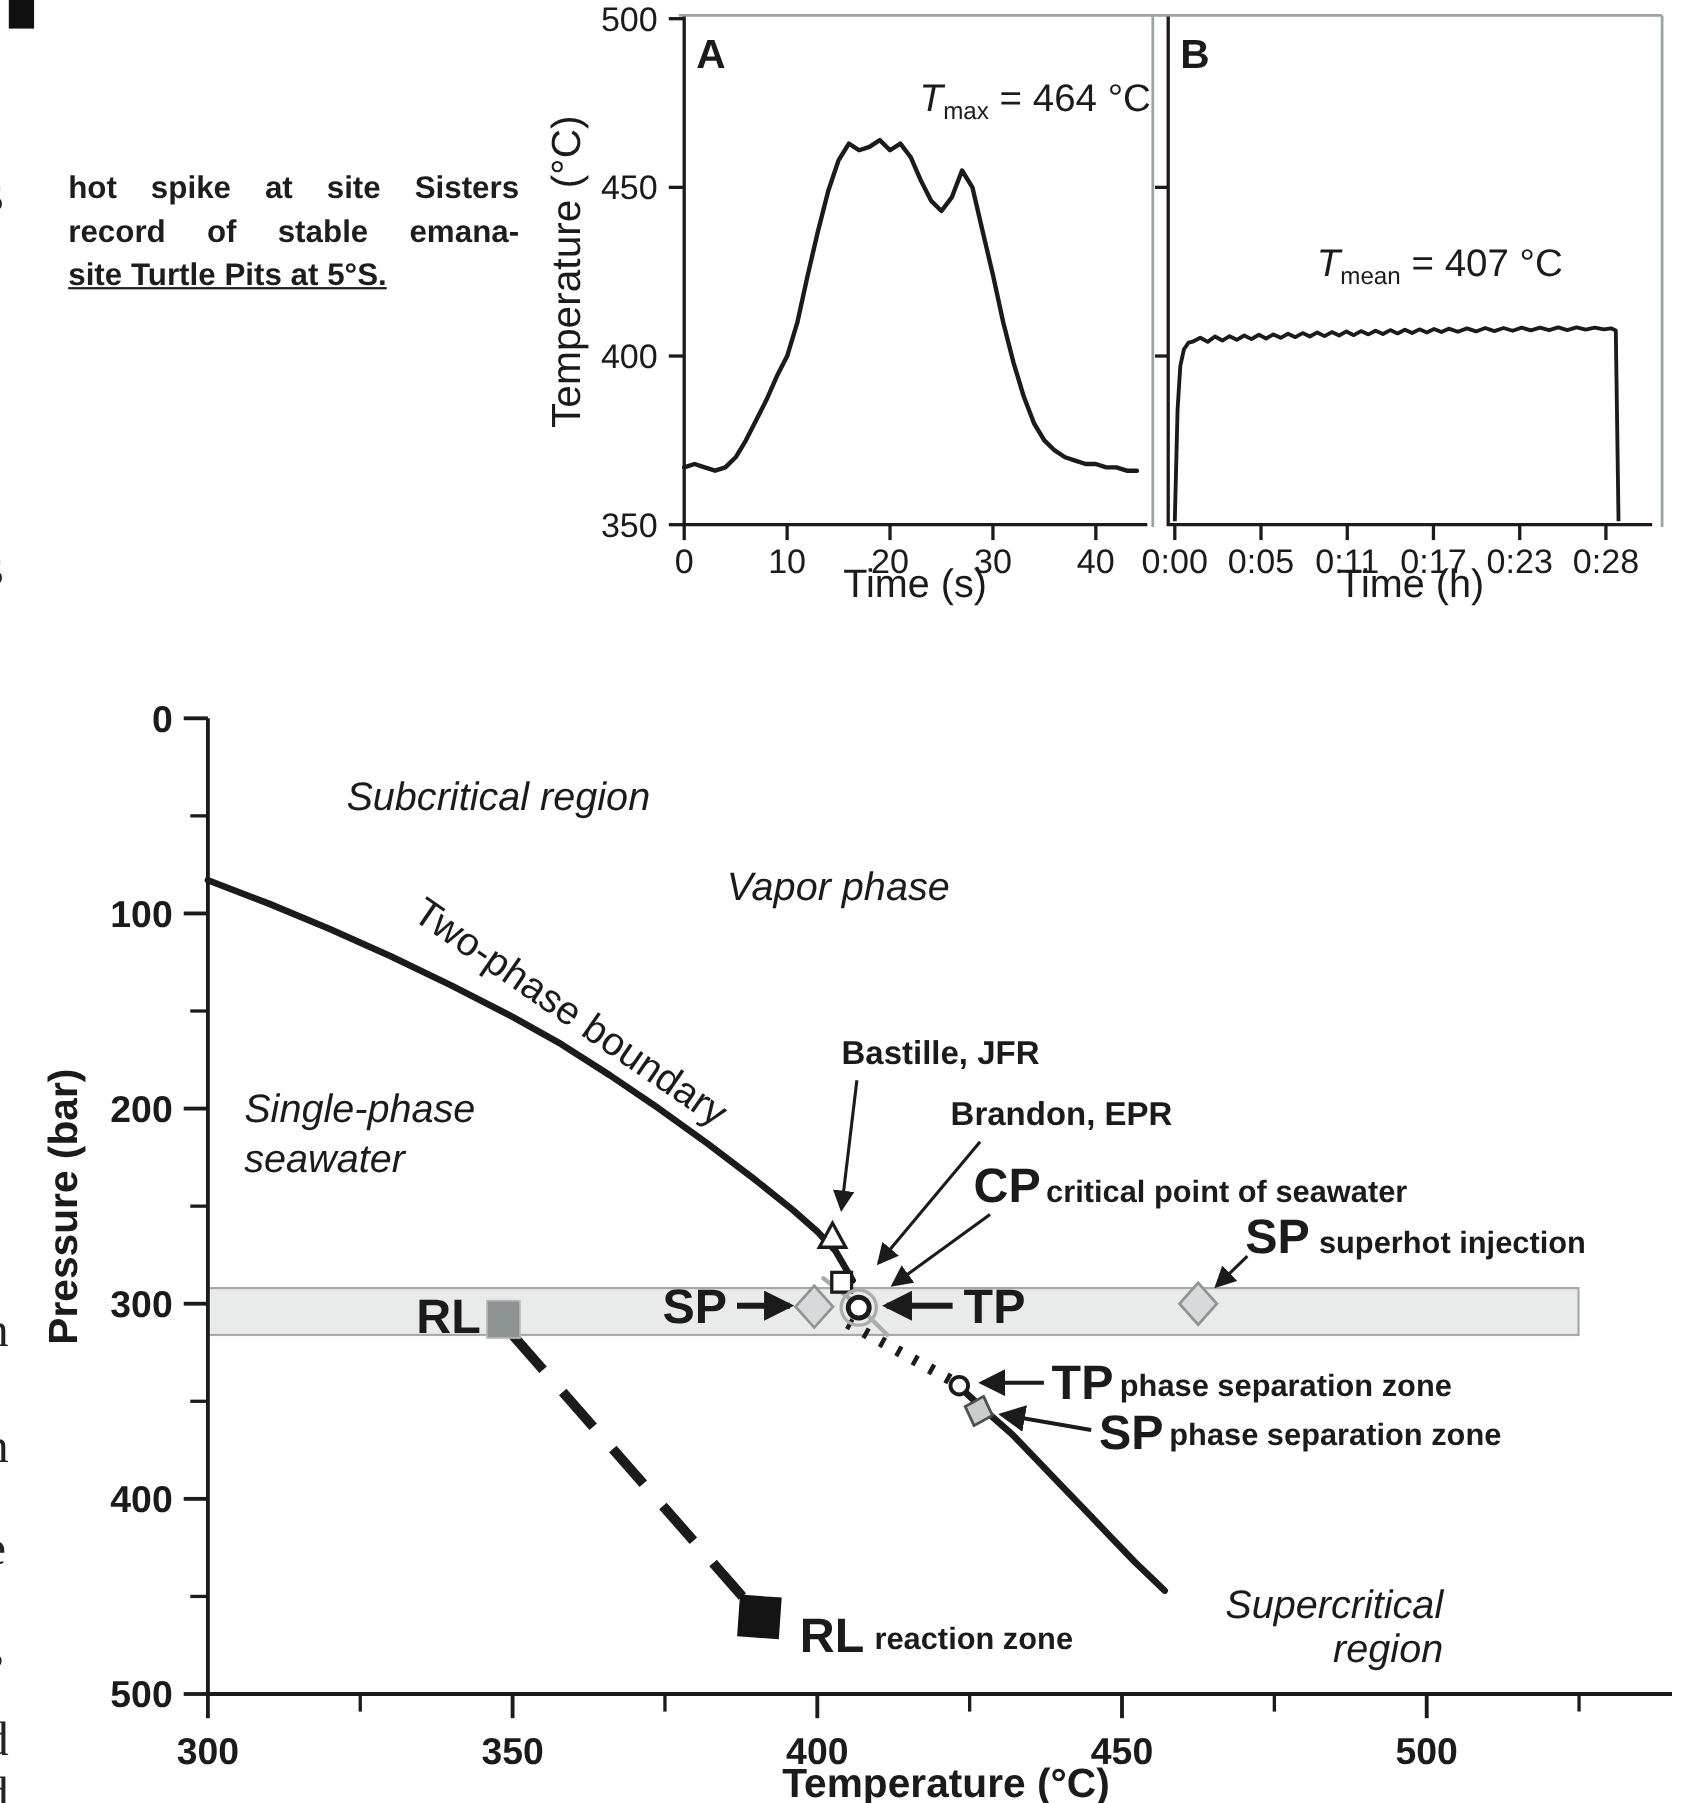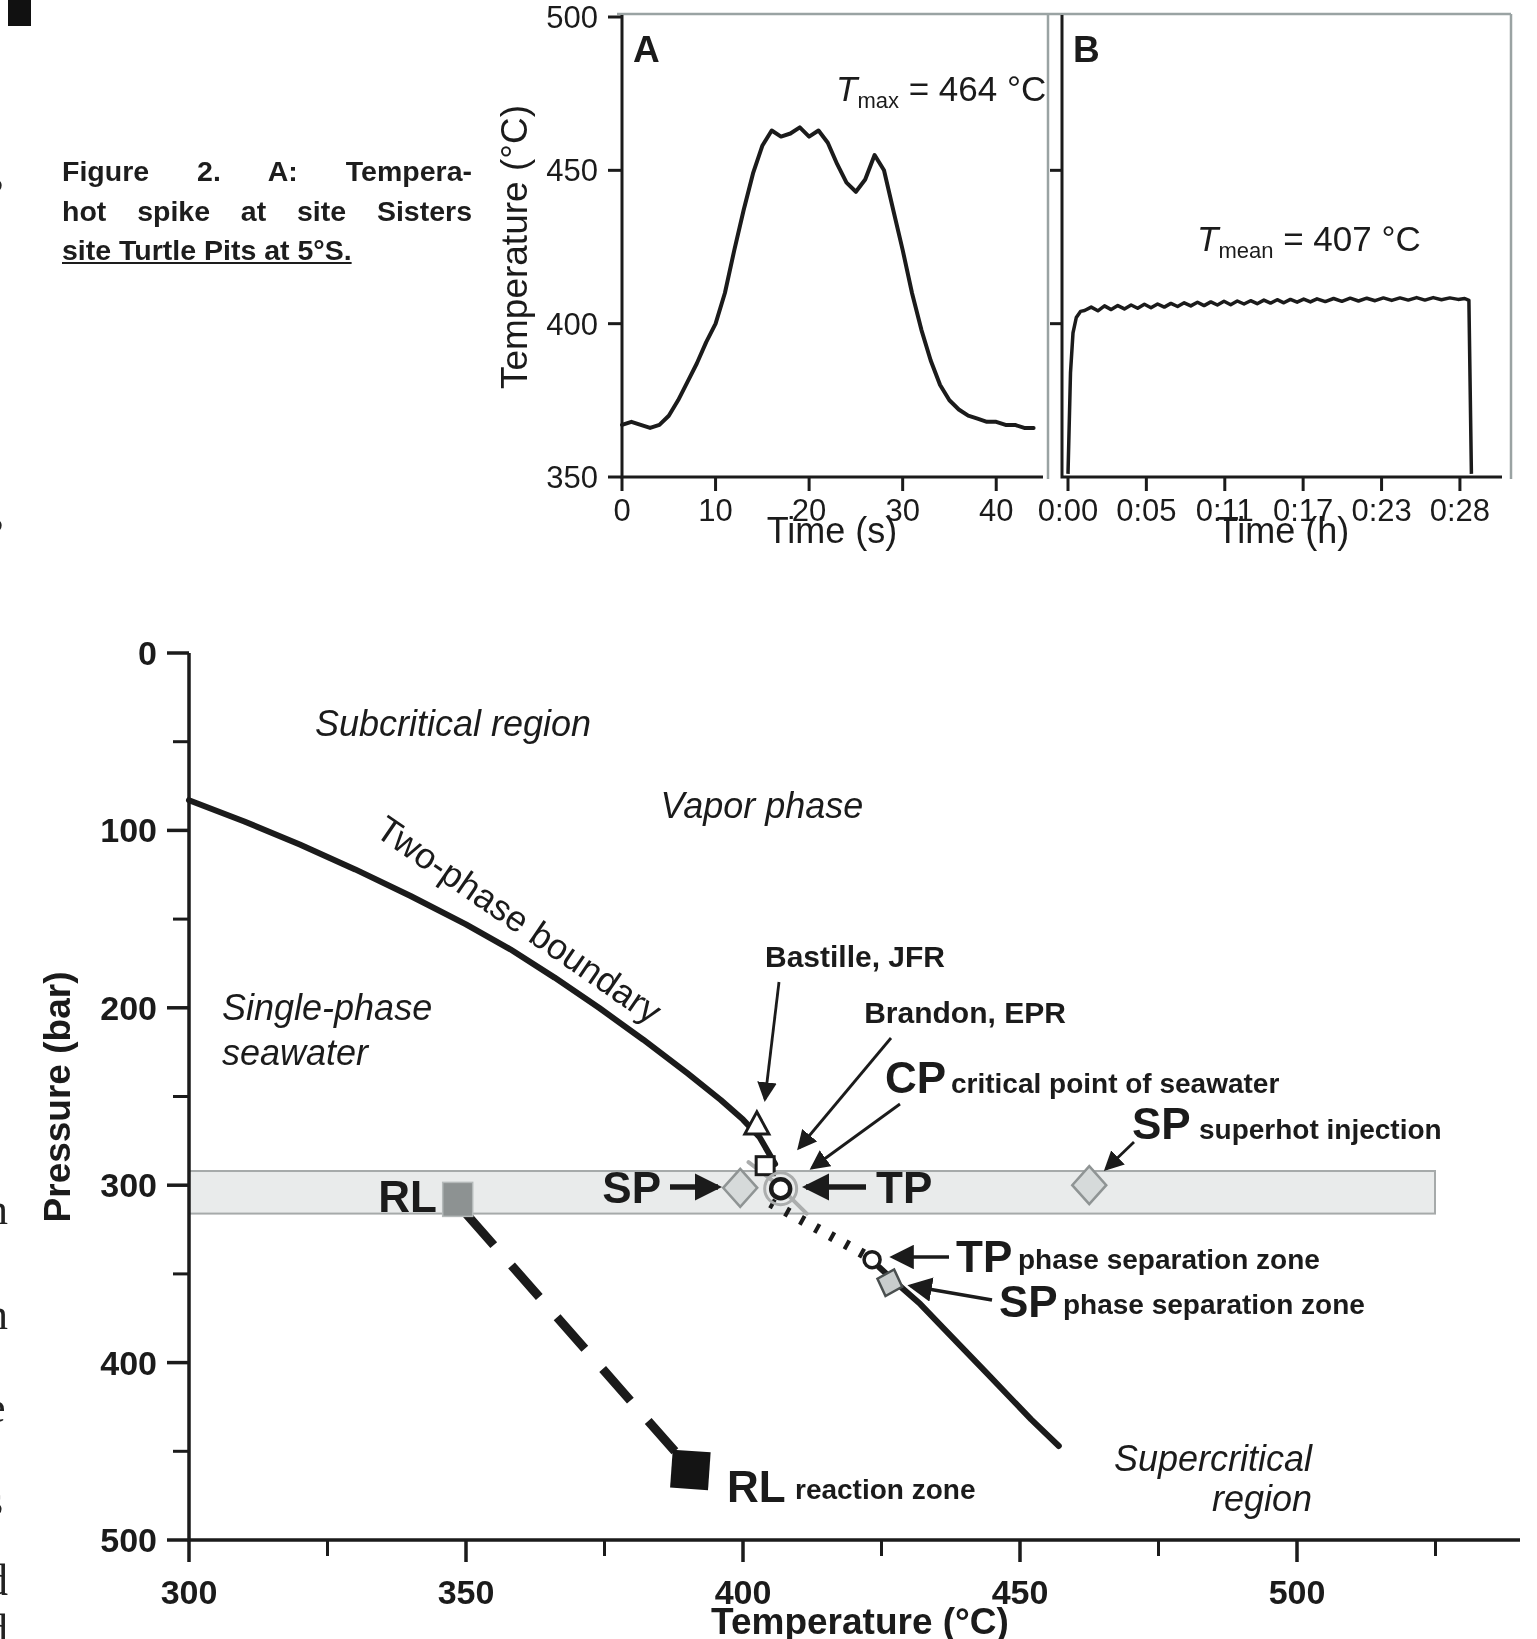--- a/index.html
+++ b/index.html
@@ -16,22 +16,22 @@
   svg{position:absolute;left:0;top:0;}
   text{font-family:"Liberation Sans",sans-serif;}
 </style>
 </head>
 <body>
 
 <div class="page">
   <div class="corner-mark"></div>
 
   <div class="caption">
-    <div class="cap-line">Figure 2. A: Tempera-</div>
     <div class="cap-line">hot spike at site Sisters</div>
+    <div class="cap-line">record of stable emana-</div>
     <div class="cap-line last">site Turtle Pits at 5°S.</div>
   </div>
 
   <div id="edge-frags">
       <div class="edge-frag top" style="top: 146px;">s</div>
       <div class="edge-frag top" style="top: 486px;">s</div>
       <div class="edge-frag bot" style="top: 1184px;">n</div>
       <div class="edge-frag bot" style="top: 1289px;">n</div>
       <div class="edge-frag bot" style="top: 1339px;">-</div>
       <div class="edge-frag bot" style="top: 1382px;">e</div>

